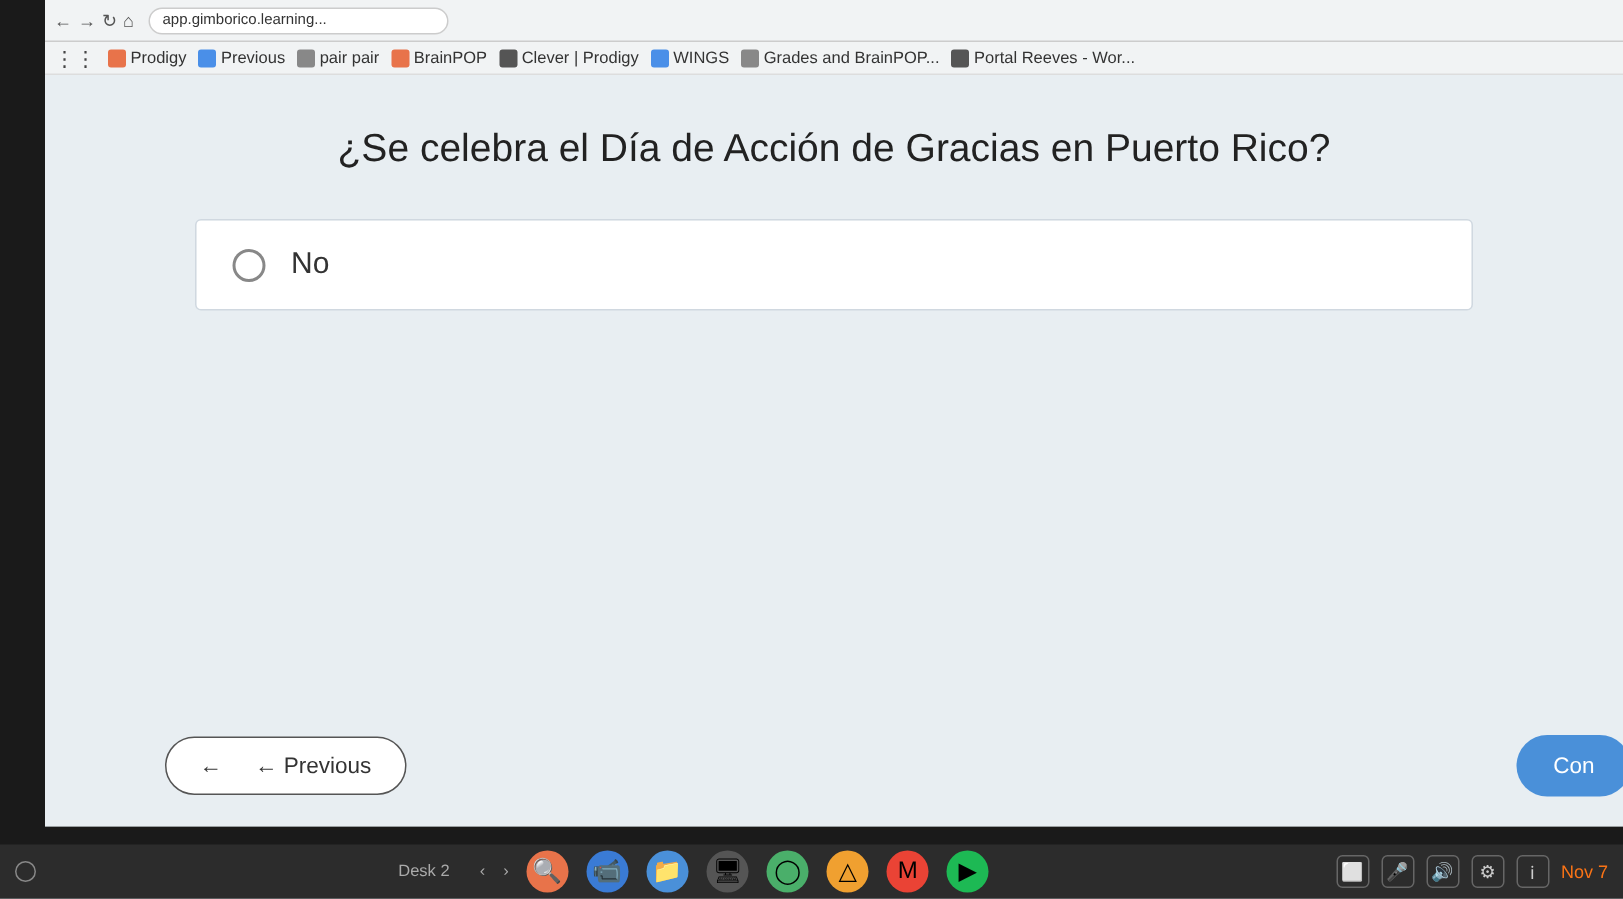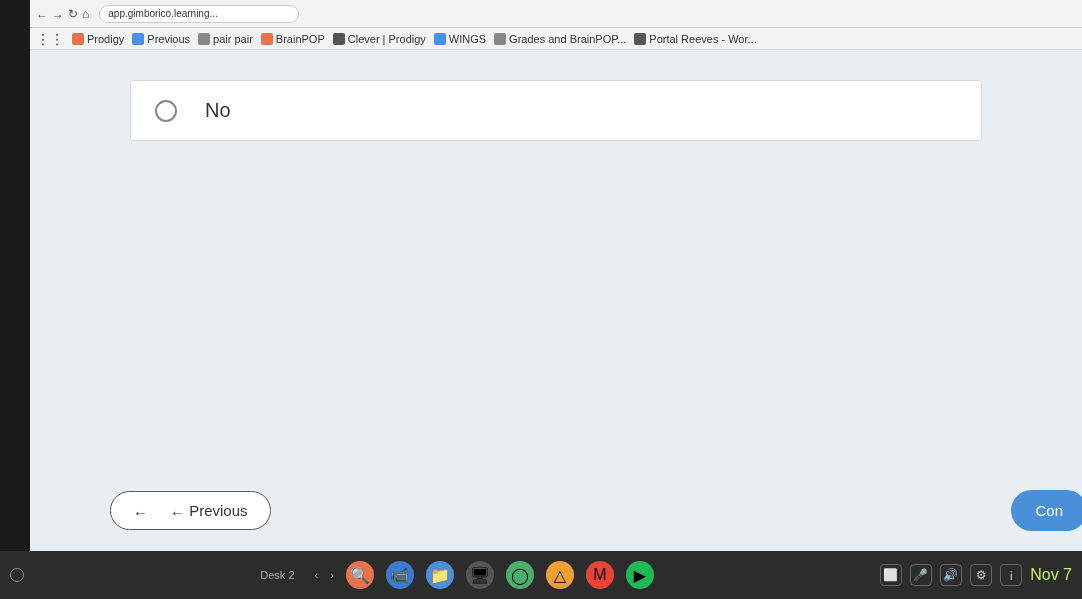--- a/index.html
+++ b/index.html
@@ -137,21 +137,21 @@
       margin: 0 20px;
     }
 
     .option-row {
       display: flex;
       align-items: center;
       padding: 18px 24px;
       border-bottom: 1px solid #d0d8e0;
       cursor: pointer;
       background: #fff;
-      gap: 28px;
+      gap: 17px;
     }
 
     .option-row:last-child {
       border-bottom: none;
     }
 
     .radio-circle {
       width: 22px;
       height: 22px;
       border-radius: 50%;
@@ -207,21 +207,21 @@
       position: relative;
       right: -15px;
     }
 
     
     .taskbar {
       position: absolute;
       bottom: 0;
       left: 0;
       right: 0;
-      height: 48px;
+      height: 36px;
       background: #2c2c2c;
       display: flex;
       align-items: center;
       padding: 0 10px;
       gap: 6px;
     }
 
     .taskbar-circle {
       width: 14px;
       height: 14px;
@@ -339,20 +339,23 @@
         <span>Grades and BrainPOP...</span>
       </div>
       <div class="bookmark-item">
         <span class="bookmark-icon" style="background:#555;"></span>
         <span>Portal Reeves - Wor...</span>
       </div>
     </div>
 
     <div class="content-area">
 
+      <div class="question-container">
+        <div class="question-text">¿Se celebra el Día de Acción de Gracias en Puerto Rico?</div>
+      </div>
 
       <div class="options-container">
         <div class="option-row">
           <div class="radio-circle"></div>
           <span class="option-label">No</span>
         </div>
       </div>
 
       <div class="nav-buttons">
         <button class="prev-button">
@@ -385,17 +388,17 @@
       <div class="taskbar-icon" style="background:#ea4335;">M</div>
       <div class="taskbar-icon" style="background:#1db954;">▶</div>
     </div>
 
     <div class="taskbar-right">
       <div class="taskbar-right-icon">⬜</div>
       <div class="taskbar-right-icon">🎤</div>
       <div class="taskbar-right-icon">🔊</div>
       <div class="taskbar-right-icon">⚙</div>
       <div class="taskbar-right-icon">ℹ</div>
-      <span style="color:#bef264; font-size:16px;">Nov 7</span>
+      <span style="color:#f97316; font-size:12px;">Nov 7</span>
     </div>
   </div>
 
 </div>
 
 </body></html>

